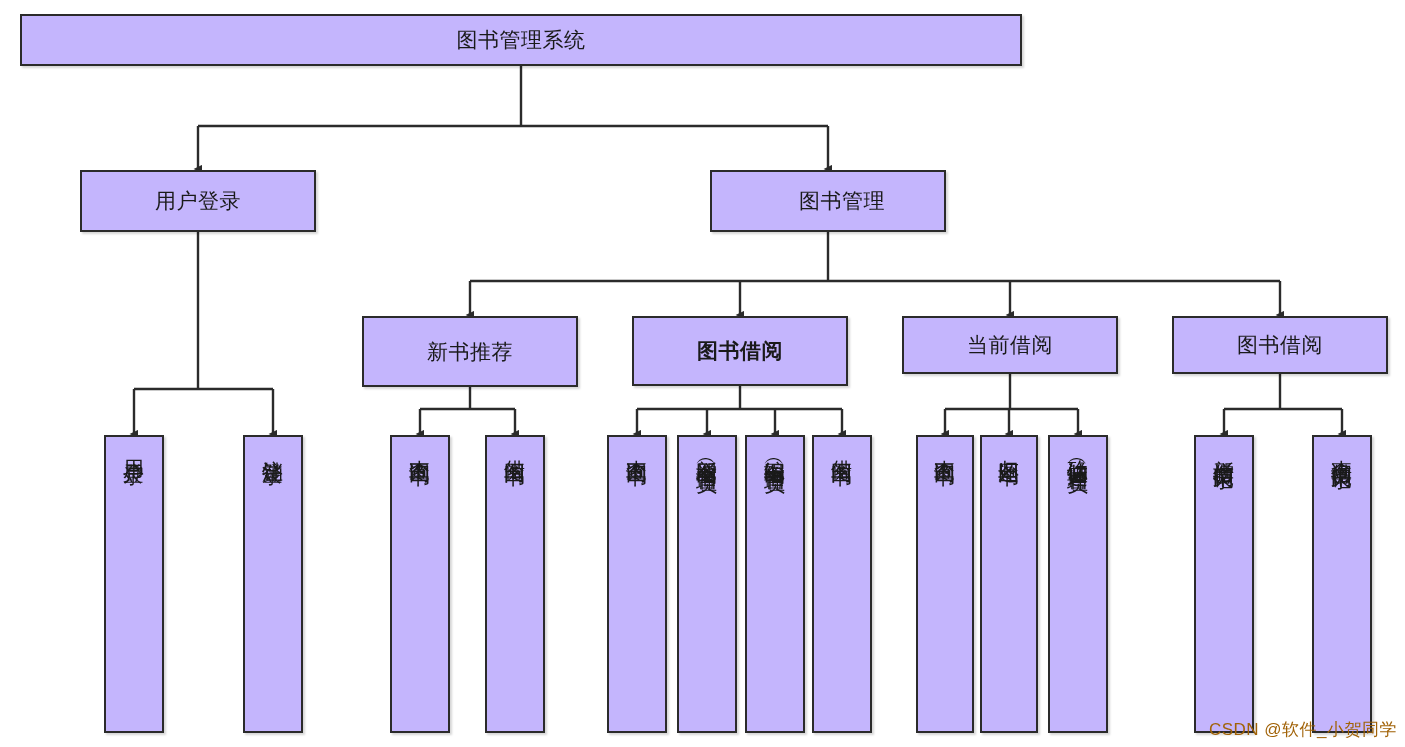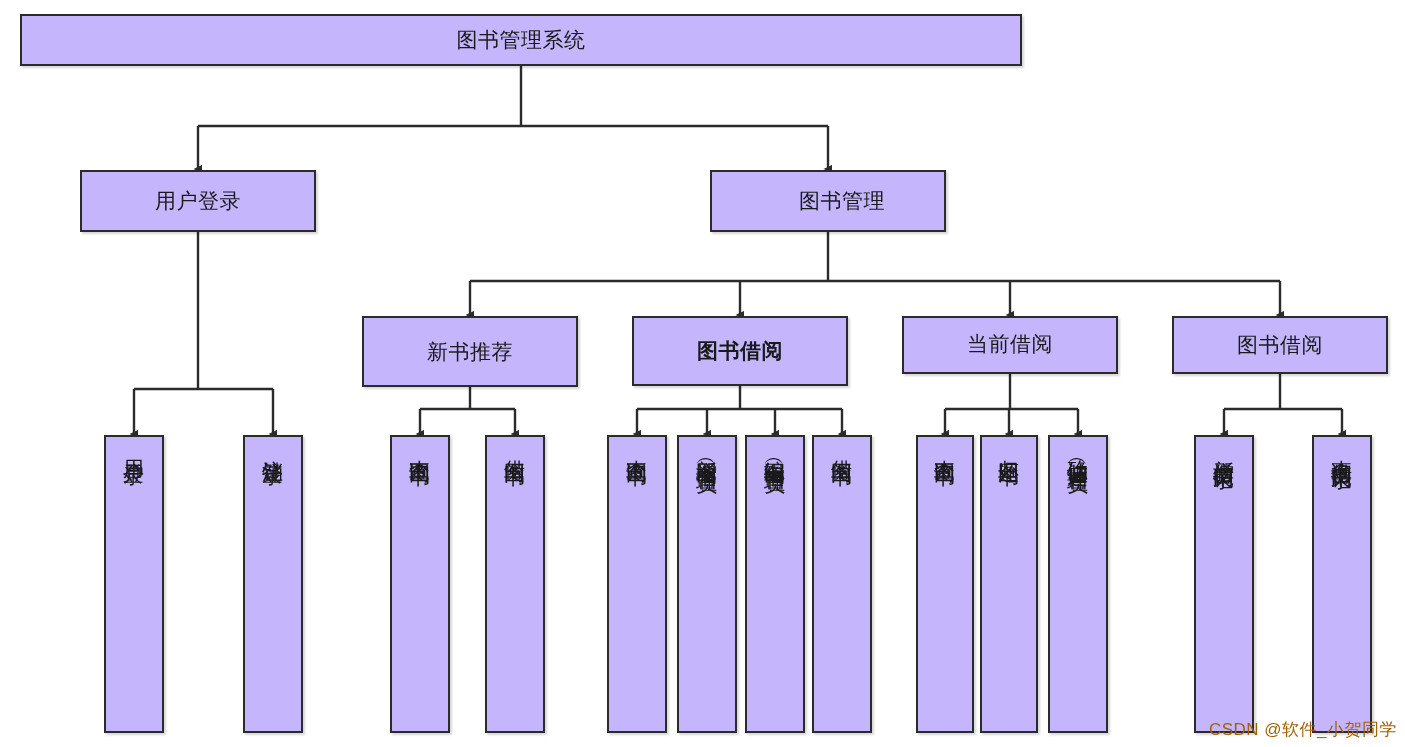--- a/index.html
+++ b/index.html
@@ -128,21 +128,21 @@
   </div>
 
   <div class="node horiz" style="left: 362px; top: 316px; width: 216px; height: 71px;">
     <span class="label">新书推荐</span>
   </div>
 
   <div class="node horiz" style="left: 632px; top: 316px; width: 216px; height: 70px; font-weight: bold;">
     <span class="label">图书借阅</span>
   </div>
 
-  <div class="node horiz" style="left: 902px; top: 316px; width: 216px; height: 58px; font-family: Liberation Serif, serif;">
+  <div class="node horiz" style="left: 902px; top: 316px; width: 216px; height: 58px;">
     <span class="label">当前借阅</span>
   </div>
 
   <div class="node horiz" style="left: 1172px; top: 316px; width: 216px; height: 58px;">
     <span class="label">图书借阅</span>
   </div>
 
   <div class="node vert" style="left: 104px; top: 435px; width: 60px; height: 298px;">
     <span class="label">用户登录</span>
   </div>

